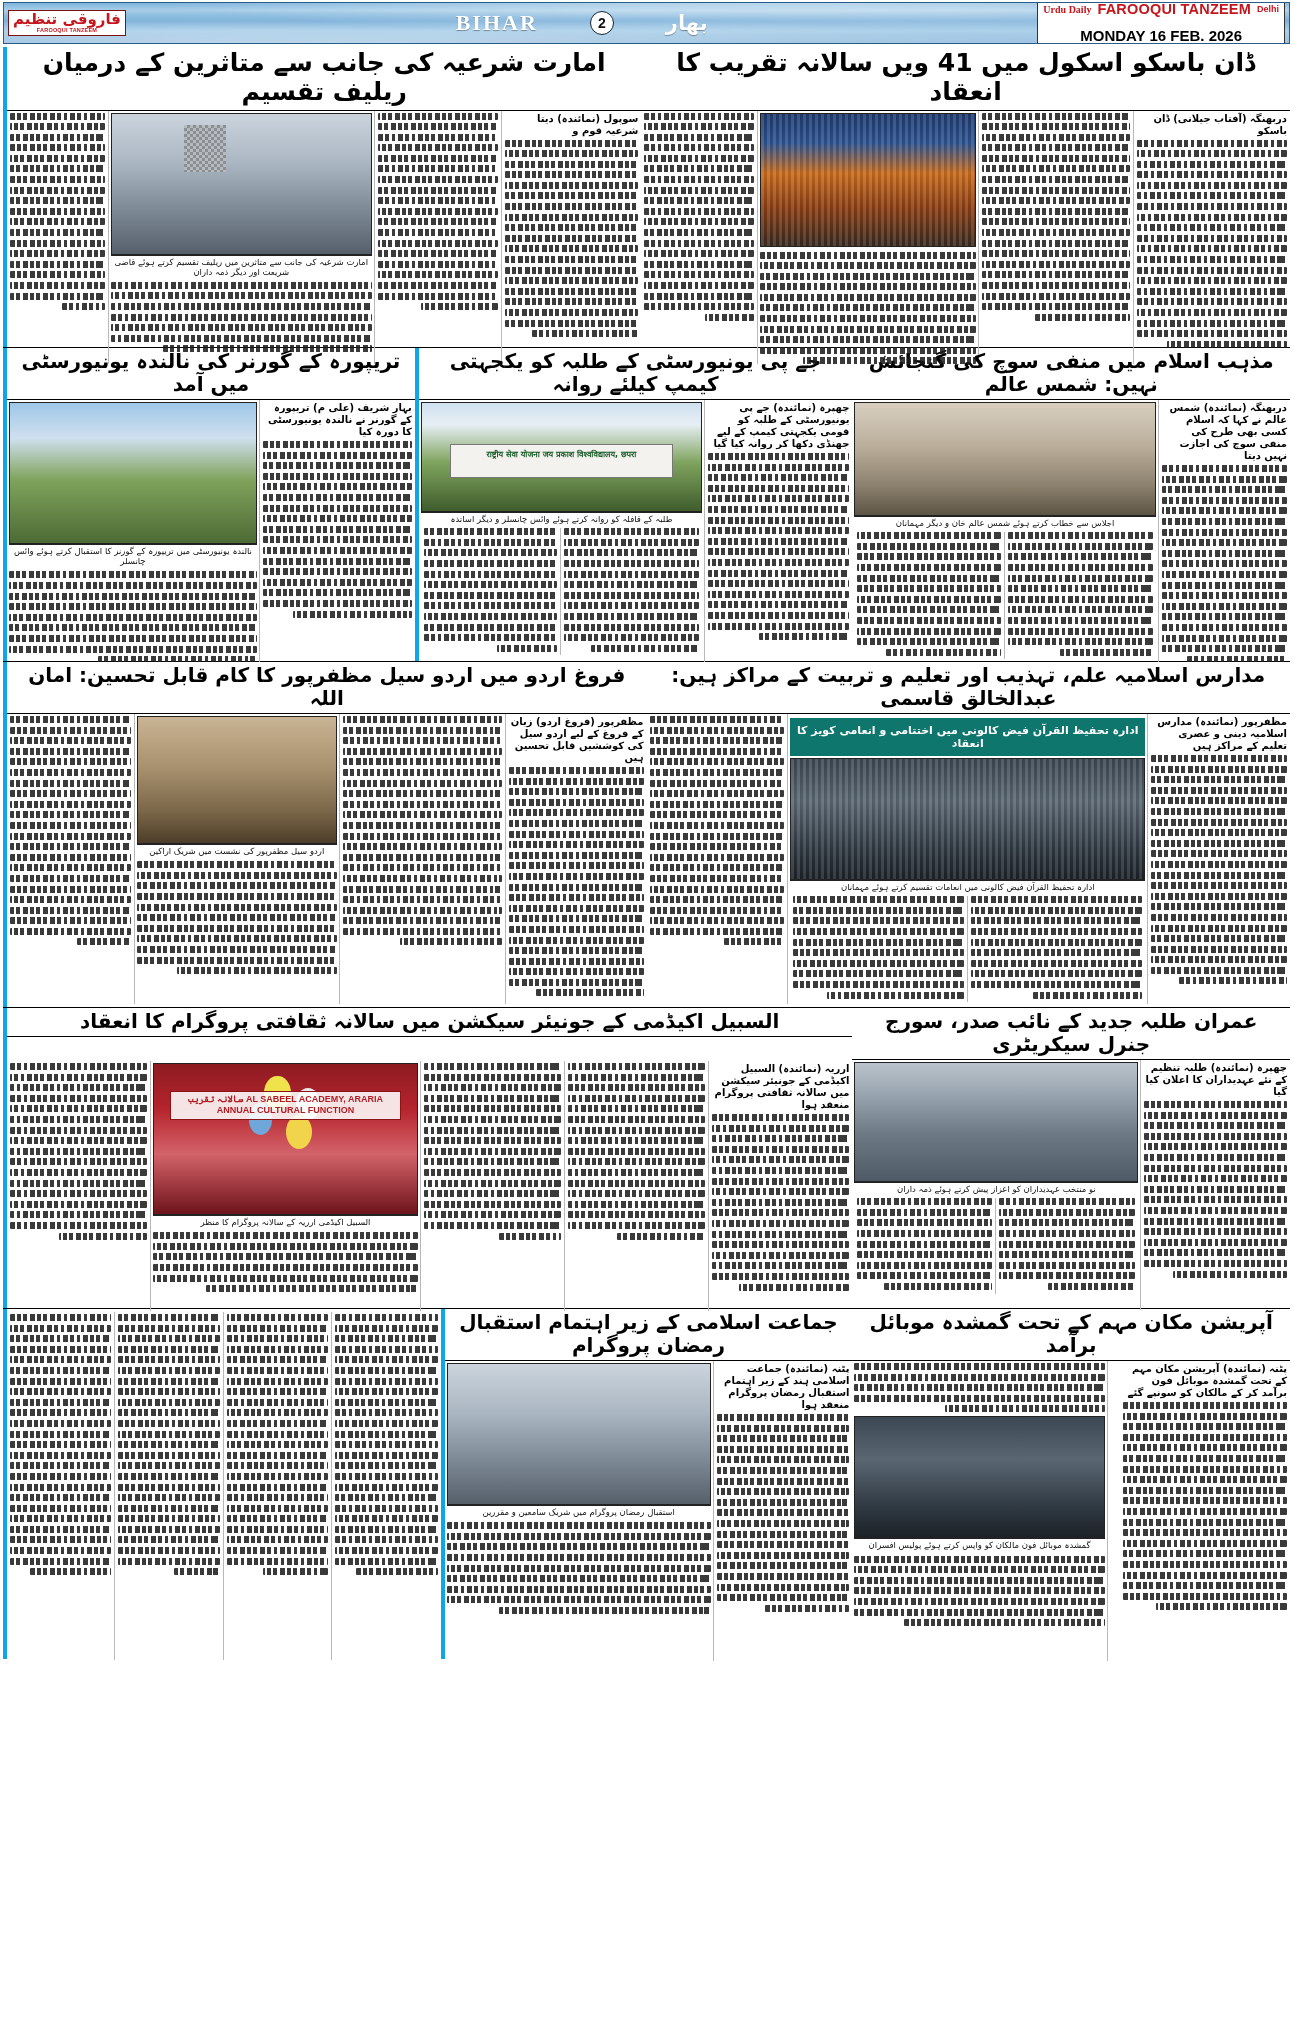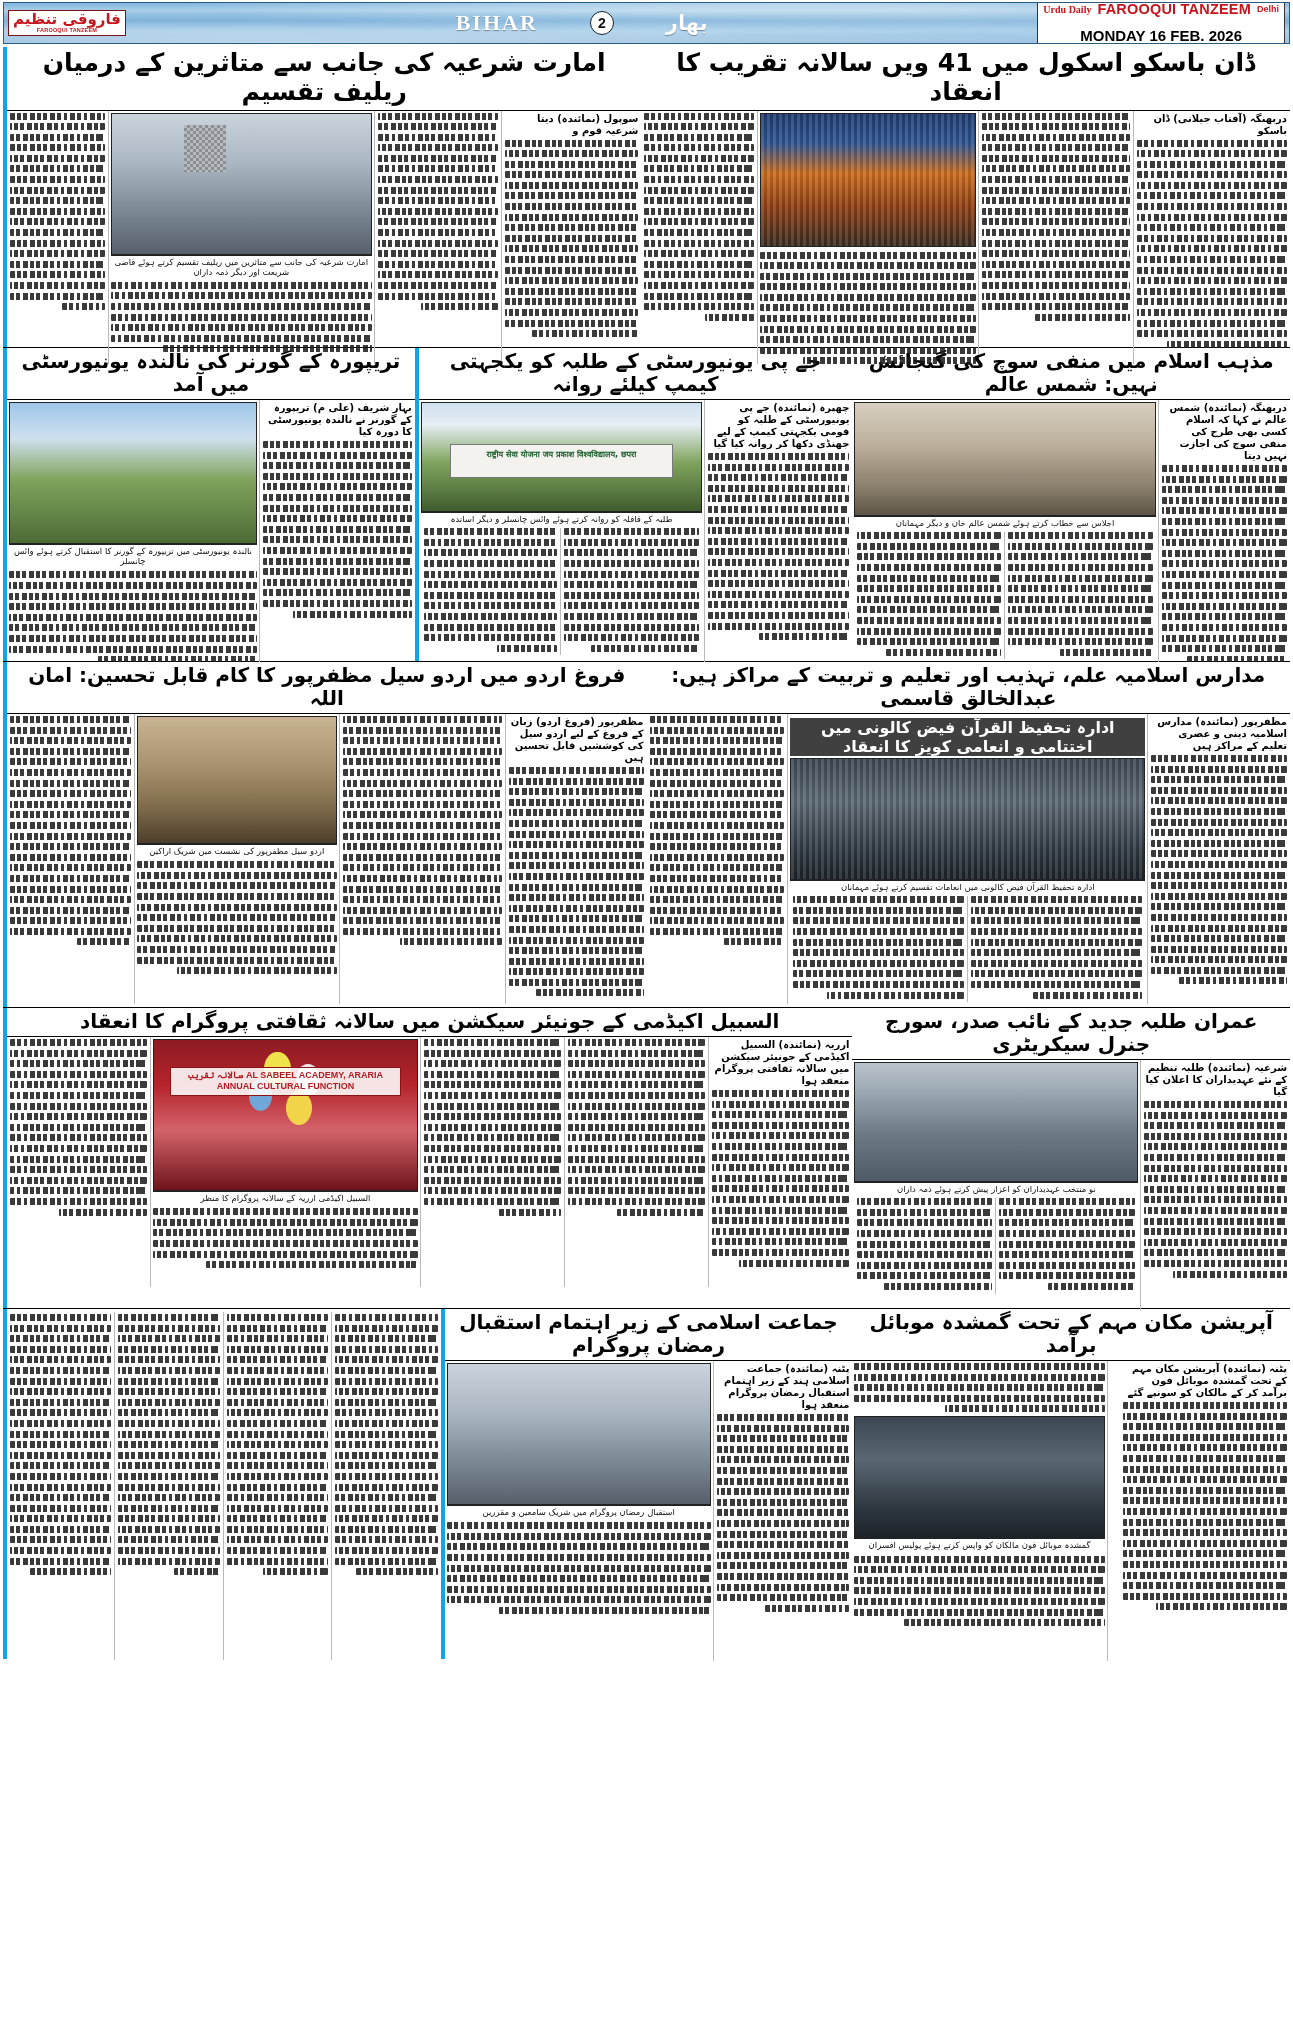--- a/index.html
+++ b/index.html
@@ -61,22 +61,22 @@
   
   h1.hl,h2.hl,h3.hl{
     margin:0;padding:2px 4px 3px 4px;text-align:center;
     font-weight:bold;line-height:1.15;color:#000;
     font-family:"DejaVu Sans","Liberation Sans",sans-serif;
   }
   h1.hl{font-size:25px;}
   h2.hl{font-size:20px;}
   .hl-under{border-bottom:1.4px solid #000;}
   .redbar{
-    background:#404040;color:#fff;text-align:center;font-weight:bold;
-    font-size:16px;padding:0 4px;margin:2px 0;
+    background:#0f766e;color:#fff;text-align:center;font-weight:bold;
+    font-size:11px;padding:6px 4px;margin:2px 0;
   }
   
   .cols{display:flex;direction:rtl;}
   .col{box-sizing:border-box;padding:2px 3px;overflow:hidden;}
   .col + .col{border-right:.7px solid #b9b9b9;}
   .ln{
     height:7px;margin-bottom:3.6px;
     background:
       repeating-linear-gradient(90deg,
         #1a1a1a 0px,#1a1a1a 5px,
@@ -761,21 +761,21 @@
   </div>
 
   <div class="rule"></div>
 
   <div class="band" style="height:300px;">
 
     <div class="sect" style="width:34%;">
       <h2 class="hl hl-under">عمران طلبہ جدید کے نائب صدر، سورج جنرل سیکریٹری</h2>
       <div class="cols" style="height:250px;">
         <div class="col" style="width:34%;">
-          <div class="byline">شرعیہ (نمائندہ) طلبہ تنظیم کے نئے عہدیداران کا اعلان کیا گیا</div>
+          <div class="byline">چھپرہ (نمائندہ) طلبہ تنظیم کے نئے عہدیداران کا اعلان کیا گیا</div>
           <div class="ln"></div>
             <div class="ln b"></div>
             <div class="ln c"></div>
             <div class="ln"></div>
             <div class="ln b"></div>
           <div class="ln c"></div>
             <div class="ln"></div>
             <div class="ln b"></div>
             <div class="ln c"></div>
             <div class="ln"></div>
@@ -823,21 +823,21 @@
                 <div class="ln c"></div>
                 <div class="ln s80"></div>
             </div>
           </div>
         </div>
       </div>
     </div>
 
     <div class="sect vsep" style="width:66%;">
       <h2 class="hl hl-under">السبیل اکیڈمی کے جونیئر سیکشن میں سالانہ ثقافتی پروگرام کا انعقاد</h2>
-      <div class="cols" style="height:250px;">
+      <div class="cols" style="height:250px;margin-top:24px;">
         <div class="col" style="width:17%;">
           <div class="byline">ارریہ (نمائندہ) السبیل اکیڈمی کے جونیئر سیکشن میں سالانہ ثقافتی پروگرام منعقد ہوا</div>
           <div class="ln"></div>
             <div class="ln b"></div>
             <div class="ln c"></div>
             <div class="ln"></div>
             <div class="ln b"></div>
           <div class="ln c"></div>
             <div class="ln"></div>
             <div class="ln b"></div>

